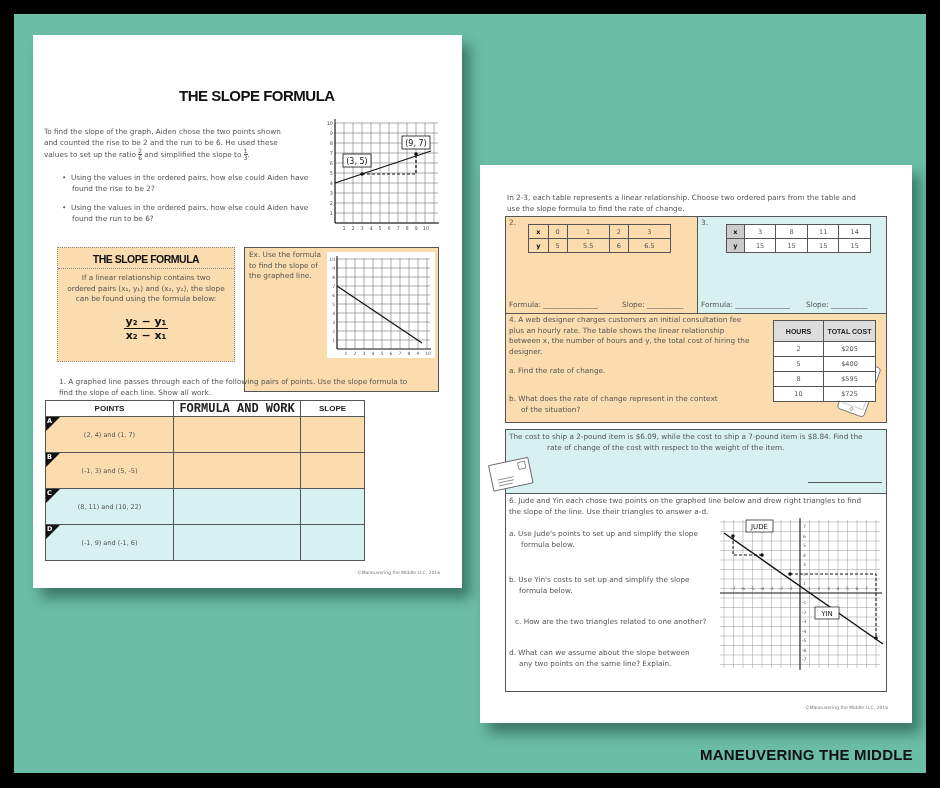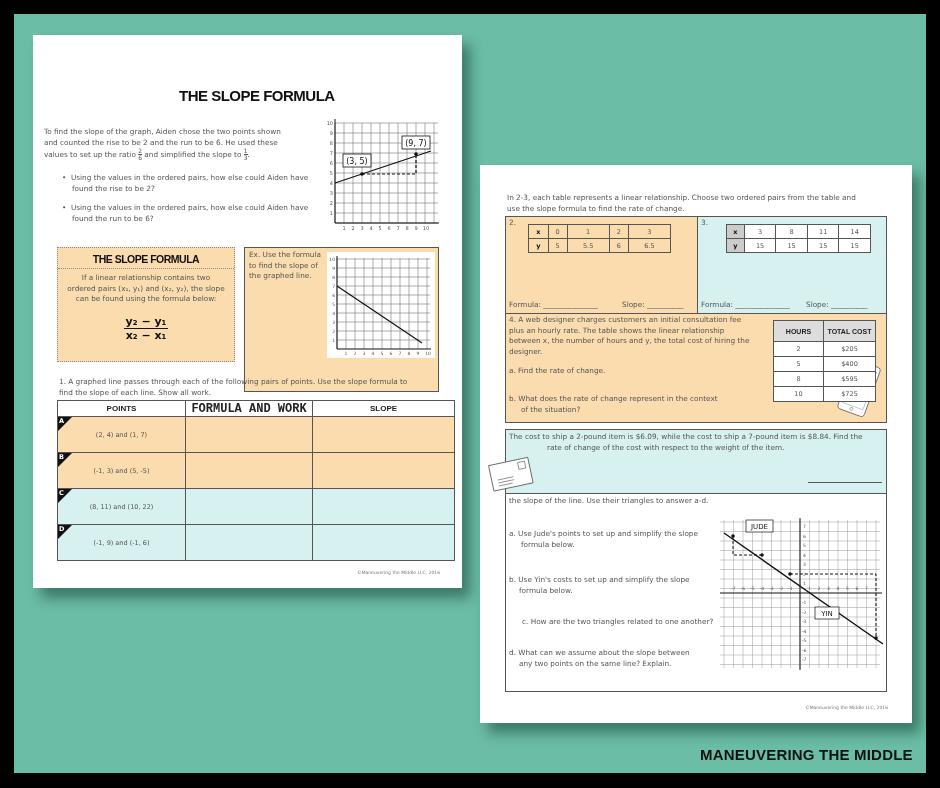--- a/index.html
+++ b/index.html
@@ -189,21 +189,21 @@
           <text x="101" y="103">10</text>
       </g>
     </svg>
   </div>
 
   <div class="txt" style="left:26px;top:342px;width:400px">
     <div>1. A graphed line passes through each of the following pairs of points. Use the slope formula to</div>
     <div>find the slope of each line. Show all work.</div>
   </div>
 
-  <table class="grid" style="position:absolute;left:24px;top:365px;width:398px;border:1.5px solid #555">
+  <table class="grid" style="position:absolute;left:12px;top:365px;width:320px;border:1.5px solid #555">
     <tbody>
         <tr style="height:16px;background:#fff">
       <th style="width:128px;font-family:'Liberation Sans',sans-serif;font-size:8px;color:#222">POINTS</th>
       <th style="width:127px;font-family:Liberation Mono, monospace;font-size:12px;color:#222">FORMULA AND WORK</th>
       <th style="font-family:'Liberation Sans',sans-serif;font-size:8px;color:#222">SLOPE</th>
     </tr>
     <tr class="orange" style="height:36px">
       <td style="position:relative"><div class="tag">
               <span>A</span>
             </div><span>(2, 4) and (1, 7)</span></td>
@@ -349,31 +349,32 @@
         <rect x="4" y="6" width="40" height="26" fill="#fff" stroke="#555" stroke-width=".8"></rect>
         <rect x="33" y="9" width="7" height="7" fill="#fff" stroke="#555" stroke-width=".6"></rect>
         <line x1="10" y1="22" x2="26" y2="22" stroke="#555" stroke-width=".6"></line>
         <line x1="10" y1="25" x2="26" y2="25" stroke="#555" stroke-width=".6"></line>
         <line x1="10" y1="28" x2="24" y2="28" stroke="#555" stroke-width=".6"></line>
       </g>
   </svg>
 
   <div class="box" style="left:25px;top:328px;width:382px;height:199px;background:#fff">
     <div class="txt" style="left:3px;top:2px;width:376px">
+      <div>6. Jude and Yin each chose two points on the graphed line below and drew right triangles to find</div>
       <div>the slope of the line. Use their triangles to answer a-d.</div>
     </div>
     <div class="txt" style="left:3px;top:35px">
       <div>a.  Use Jude's points to set up and simplify the slope</div>
       <div style="padding-left:12px">formula below.</div>
     </div>
     <div class="txt" style="left:3px;top:81px">
       <div>b. Use Yin's costs to set up and simplify the slope</div>
       <div style="padding-left:10px">formula below.</div>
     </div>
-    <div class="txt" style="left:16px;top:123px">c. How are the two triangles related to one another?</div>
+    <div class="txt" style="left:9px;top:123px">c. How are the two triangles related to one another?</div>
     <div class="txt" style="left:3px;top:154px">
       <div>d. What can we assume about the slope between</div>
       <div style="padding-left:10px">any two points on the same line? Explain.</div>
     </div>
 
     <svg style="position:absolute;left:212px;top:22px" width="168" height="155">
       <g stroke="#999" stroke-width=".5" id="gridlines">
         <line x1="6" y1="4" x2="6" y2="152"></line>
           <line x1="15.5" y1="4" x2="15.5" y2="152"></line>
           <line x1="25" y1="4" x2="25" y2="152"></line>

